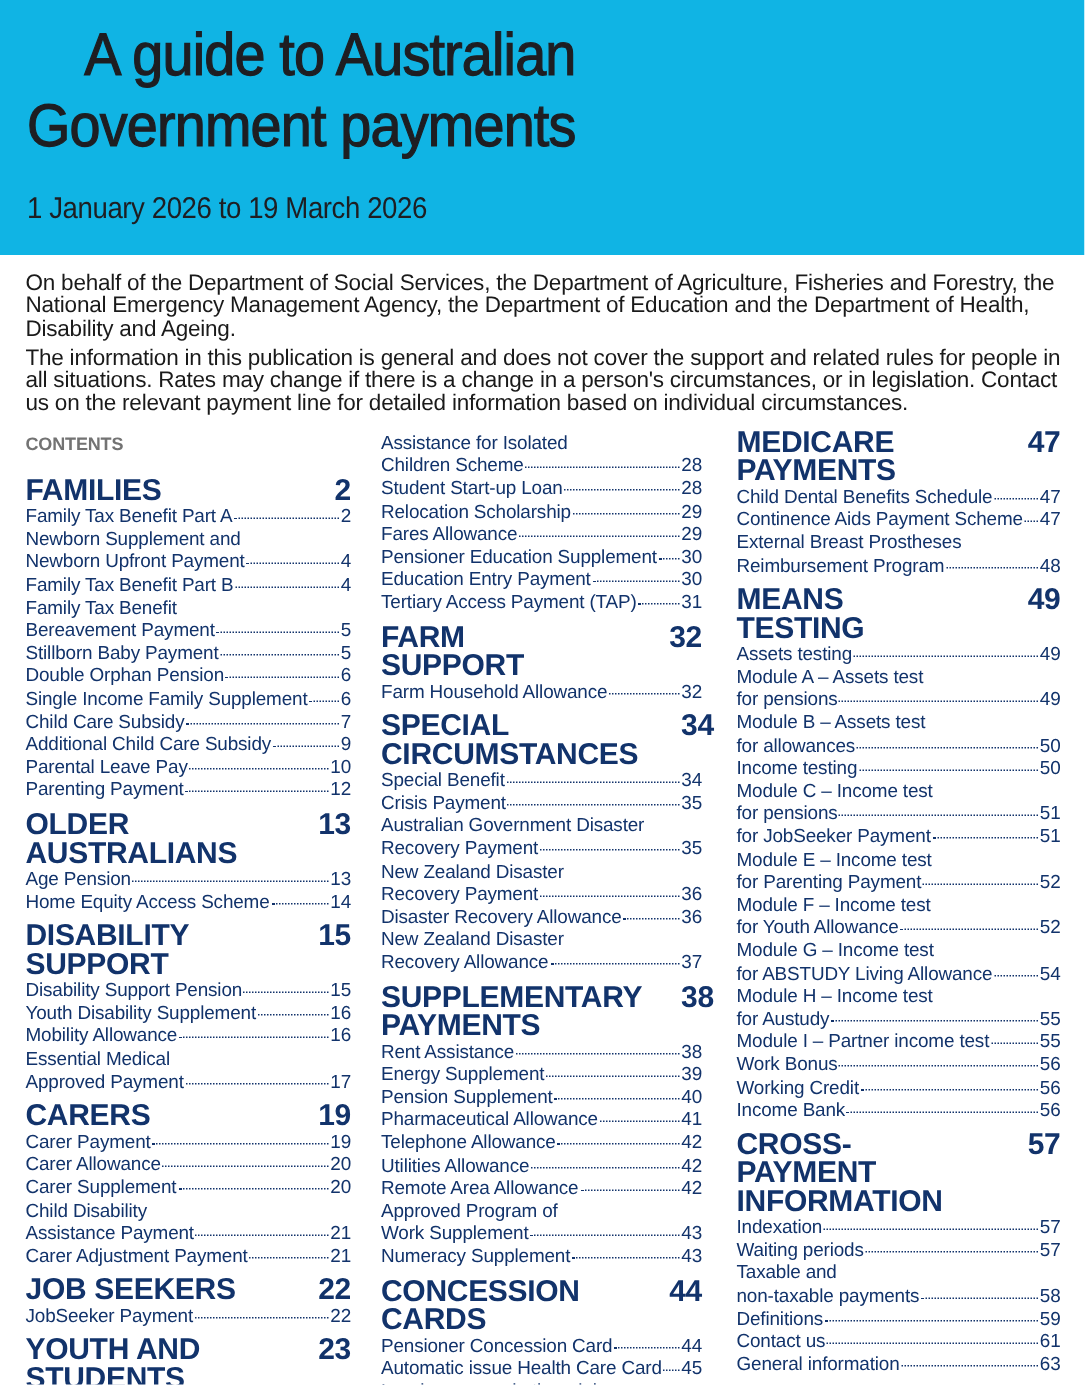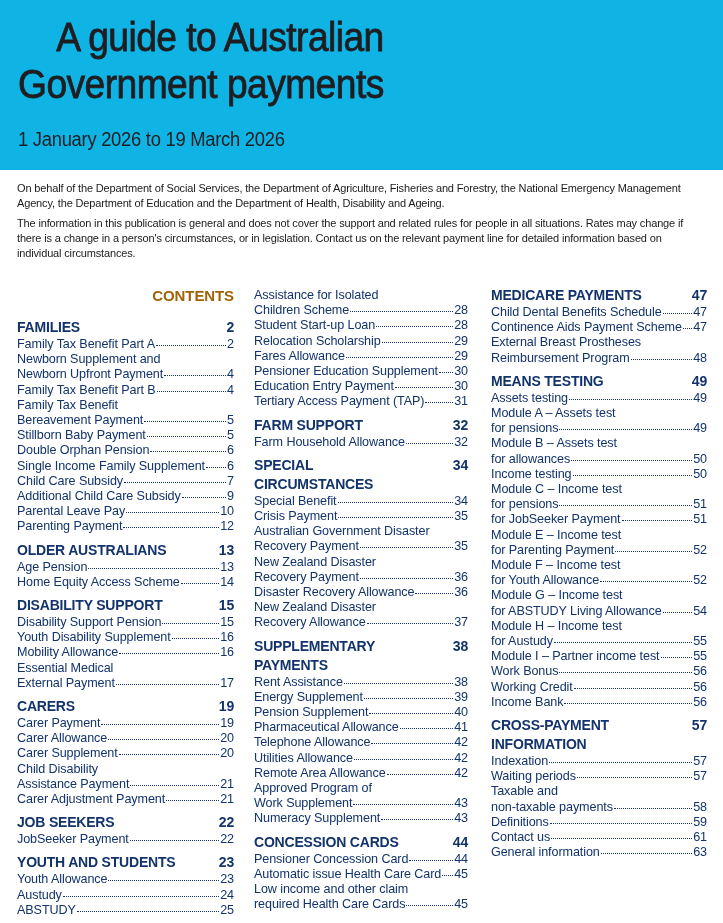--- a/index.html
+++ b/index.html
@@ -20,40 +20,39 @@
     letter-spacing: -0.6px; transform: scaleX(0.93); transform-origin: left top;
     -webkit-text-stroke: 0.8px #1e1e22;
   }
   .banner .subtitle {
     position: absolute; left: 18px; top: 128px;
     font-size: 20px; color: #1e1e22; letter-spacing: -0.3px;
     transform: scaleX(0.92); transform-origin: left top;
   }
   .intro {
     position: absolute; left: 17px; top: 181px; width: 690px;
-    font-size: 11px; line-height: 15.3px; color: #1a1a1a;
+    font-size: 15px; line-height: 15.3px; color: #1a1a1a;
     letter-spacing: -0.15px;
   }
   .intro p { margin: 0 0 4px 0; }
   .col {
     position: absolute; top: 286px;
     font-size: 12.6px; color: #12336b; letter-spacing: -0.1px;
   }
   .col1 { left: 17px; width: 217px; }
   .col2 { left: 254px; width: 214px; }
   .col3 { left: 491px; width: 216px; }
   .contents-label {
-    font-size: 15px; font-weight: bold; color: #a16207; margin: 0 0 12px 0;
+    font-size: 12px; font-weight: bold; color: #737373; margin: 0 0 12px 0;
     line-height: 20px;
-    text-align: right;
   }
   .section { margin-bottom: 6px; }
   .sec-head {
     display: flex; justify-content: space-between; align-items: baseline;
-    font-weight: bold; font-size: 14px; color: #12336b; line-height: 19px;
+    font-weight: bold; font-size: 20px; color: #12336b; line-height: 19px;
     letter-spacing: -0.2px;
     gap: 40px;
   }
   .sec-head .ttl { max-width: 160px; }
   .entry { line-height: 15.2px; }
   .entry .line {
     display: flex; align-items: baseline; white-space: nowrap;
   }
   .entry .lbl { flex: 0 0 auto; }
   .entry .dots {
@@ -216,21 +215,21 @@
             <span class="lbl">Mobility Allowance</span>
             <span class="dots"></span>
             <span class="pg">16</span>
           </div>
         </div>
         <div class="entry">
           <div class="line">
             <span class="lbl">Essential Medical</span>
           </div>
           <div class="line">
-            <span class="lbl">External Payment</span>
+            <span class="lbl">Approved Payment</span>
             <span class="dots"></span>
             <span class="pg">17</span>
           </div>
         </div>
       </div>
       <div class="section">
         <div class="sec-head">
           <span class="ttl">CARERS</span>
           <span>19</span>
         </div>

